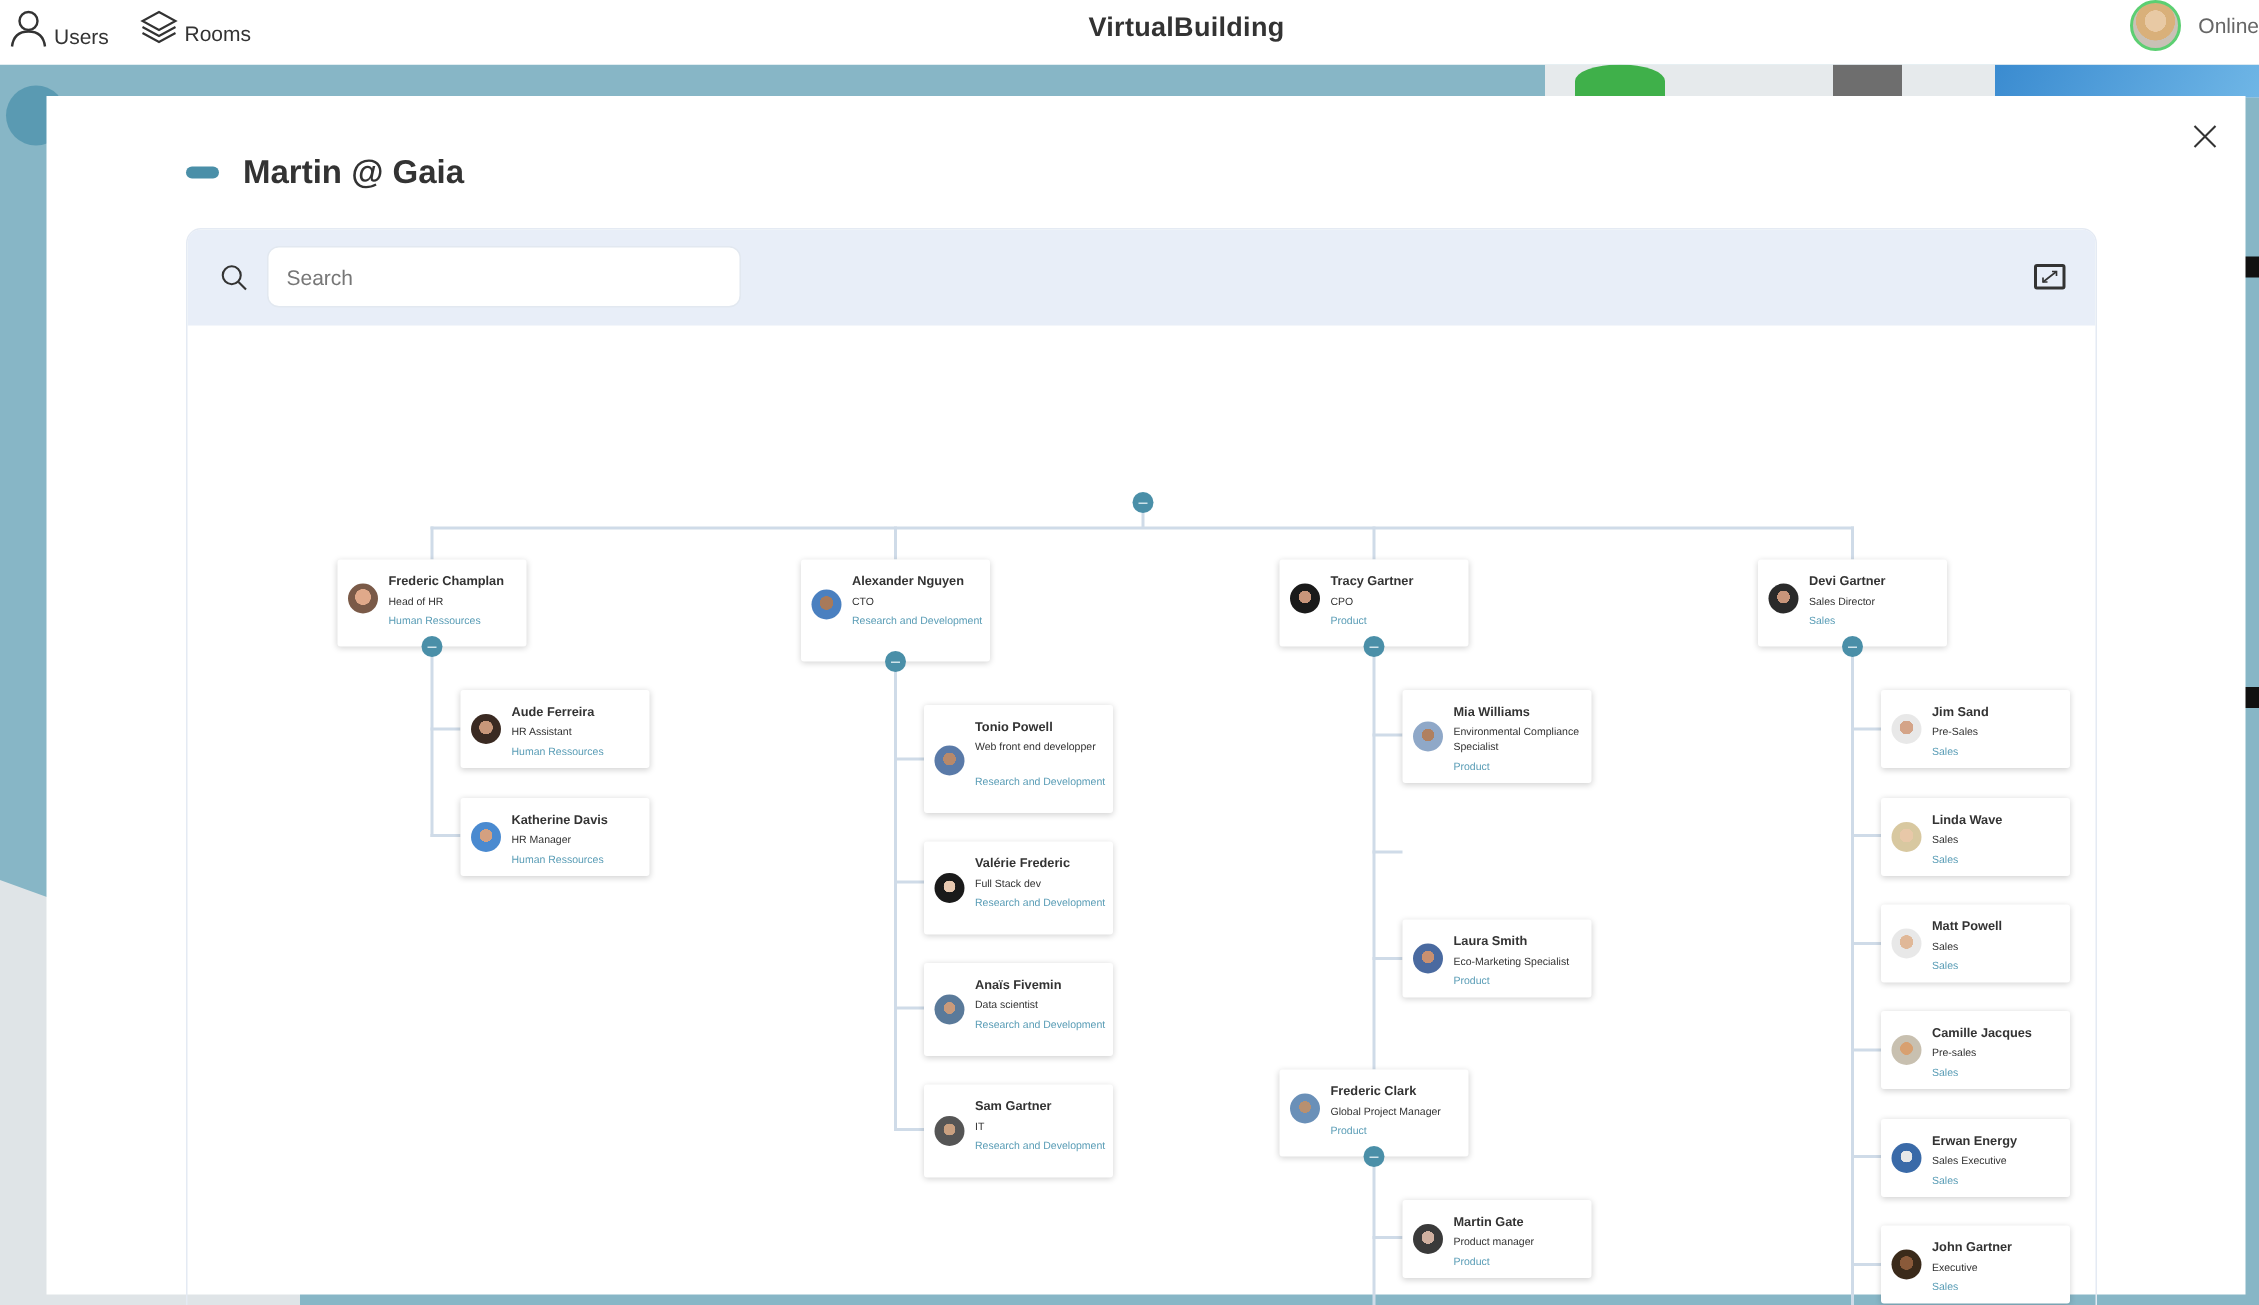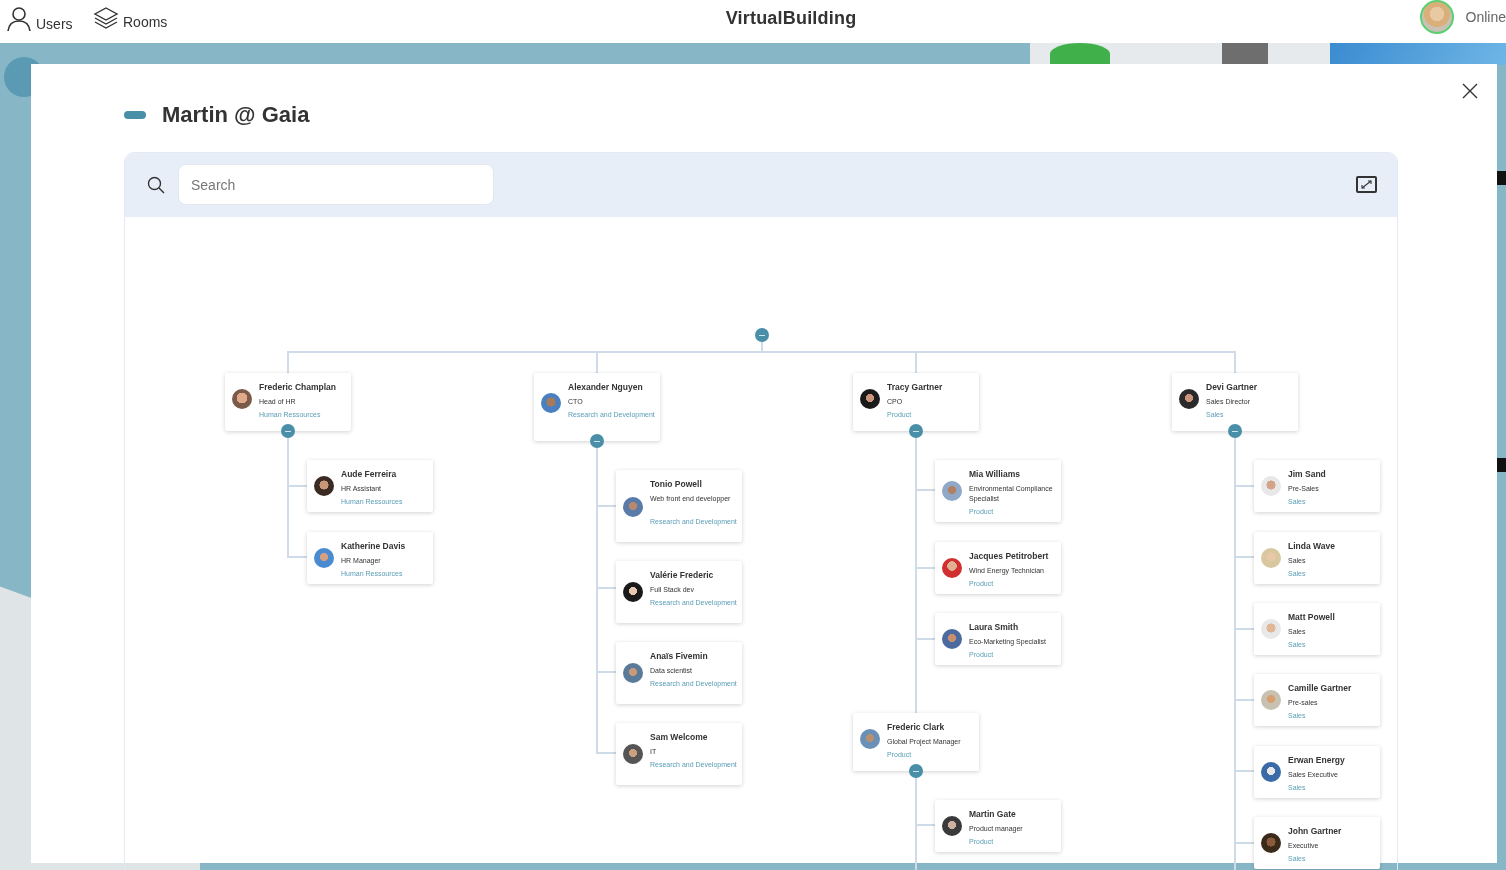--- a/index.html
+++ b/index.html
@@ -189,45 +189,39 @@
         <div class="dp" style="top:37px">Research and Development</div>
       </div>
       <div class="card" style="left:491px;top:425px;width:126px;height:62px">
         <div class="av" style="top:21px;background:radial-gradient(circle at 50% 45%,#c99a7a 0 26%,#5a7a9a 27%)"></div>
         <div class="nm">Anaïs Fivemin</div>
         <div class="rl">Data scientist</div>
         <div class="dp" style="top:37px">Research and Development</div>
       </div>
       <div class="card" style="left:491px;top:506px;width:126px;height:62px">
         <div class="av" style="top:21px;background:radial-gradient(circle at 50% 45%,#c9a080 0 26%,#555 27%)"></div>
-        <div class="nm">Sam Welcome</div>
+        <div class="nm">Sam Gartner</div>
         <div class="rl">IT</div>
         <div class="dp" style="top:37px">Research and Development</div>
       </div>
 
       <div class="card" style="left:728px;top:156px;width:126px;height:58px">
         <div class="av" style="top:16px;background:radial-gradient(circle at 50% 45%,#c8957a 0 28%,#1a1a1a 29%)"></div>
         <div class="nm">Tracy Gartner</div>
         <div class="rl">CPO</div>
         <div class="dp" style="top:37px">Product</div>
       </div>
       <div class="toggle" style="left:784px;top:207px"></div>
 
       <div class="card" style="left:810px;top:243px;width:126px;height:62px">
         <div class="av" style="top:21px;background:radial-gradient(circle at 50% 45%,#b08060 0 28%,#8fa8c8 29%)"></div>
         <div class="nm">Mia Williams</div>
         <div class="rl">Environmental Compliance Specialist</div>
         <div class="dp" style="top:47px">Product</div>
       </div>
-      <div class="card" style="left:810px;top:325px;width:126px;height:52px">
-        <div class="av" style="top:16px;background:radial-gradient(circle at 50% 40%,#e0b090 0 30%,#d03030 31%)"></div>
-        <div class="nm">Jacques Petitrobert</div>
-        <div class="rl">Wind Energy Technician</div>
-        <div class="dp" style="top:37px">Product</div>
-      </div>
       <div class="card" style="left:810px;top:396px;width:126px;height:52px">
         <div class="av" style="top:16px;background:radial-gradient(circle at 50% 45%,#c99070 0 28%,#4a6aa0 29%)"></div>
         <div class="nm">Laura Smith</div>
         <div class="rl">Eco-Marketing Specialist</div>
         <div class="dp" style="top:37px">Product</div>
       </div>
       <div class="card" style="left:728px;top:496px;width:126px;height:58px">
         <div class="av" style="top:16px;background:radial-gradient(circle at 50% 45%,#b89070 0 26%,#6a90b8 27%)"></div>
         <div class="nm">Frederic Clark</div>
         <div class="rl">Global Project Manager</div>
@@ -263,21 +257,21 @@
         <div class="dp" style="top:37px">Sales</div>
       </div>
       <div class="card" style="left:1129px;top:386px;width:126px;height:52px">
         <div class="av" style="top:16px;background:radial-gradient(circle at 50% 45%,#e0b898 0 30%,#e8e8e8 31%)"></div>
         <div class="nm">Matt Powell</div>
         <div class="rl">Sales</div>
         <div class="dp" style="top:37px">Sales</div>
       </div>
       <div class="card" style="left:1129px;top:457px;width:126px;height:52px">
         <div class="av" style="top:16px;background:radial-gradient(circle at 50% 45%,#d8a070 0 28%,#c8c0b0 29%)"></div>
-        <div class="nm">Camille Gartner</div>
+        <div class="nm">Camille Jacques</div>
         <div class="rl">Pre-sales</div>
         <div class="dp" style="top:37px">Sales</div>
       </div>
       <div class="card" style="left:1129px;top:529px;width:126px;height:52px">
         <div class="av" style="top:16px;background:radial-gradient(circle at 50% 45%,#e8e8e8 0 26%,#3a6aa8 27%)"></div>
         <div class="nm">Erwan Energy</div>
         <div class="rl">Sales Executive</div>
         <div class="dp" style="top:37px">Sales</div>
       </div>
       <div class="card" style="left:1129px;top:600px;width:126px;height:52px">

